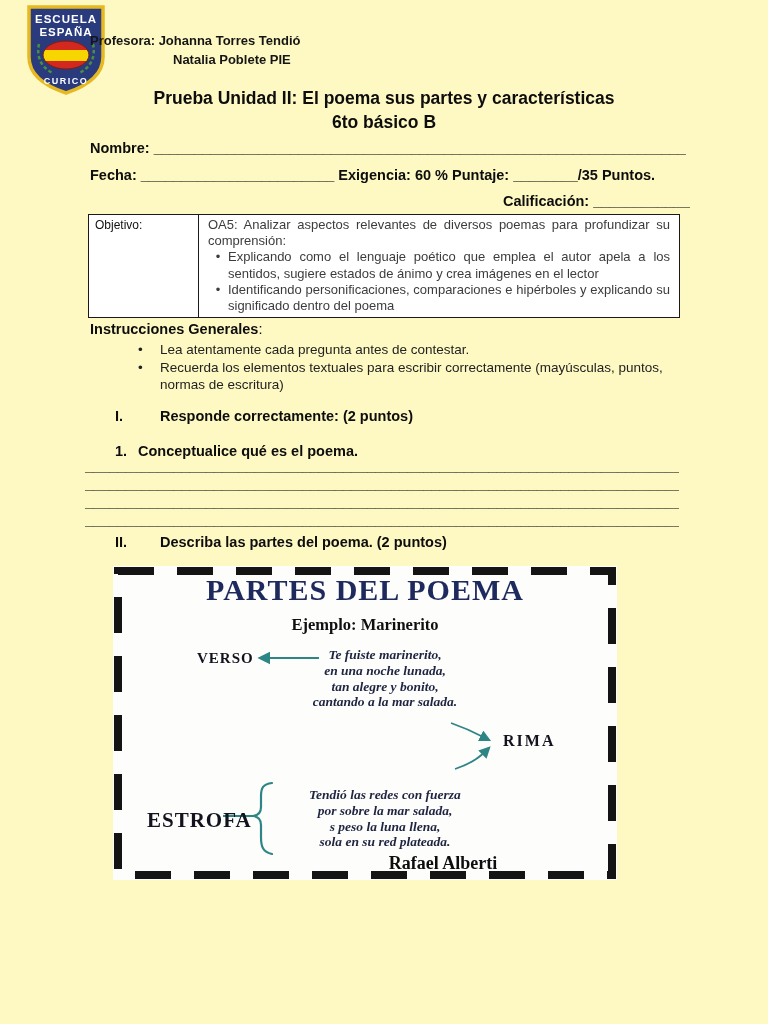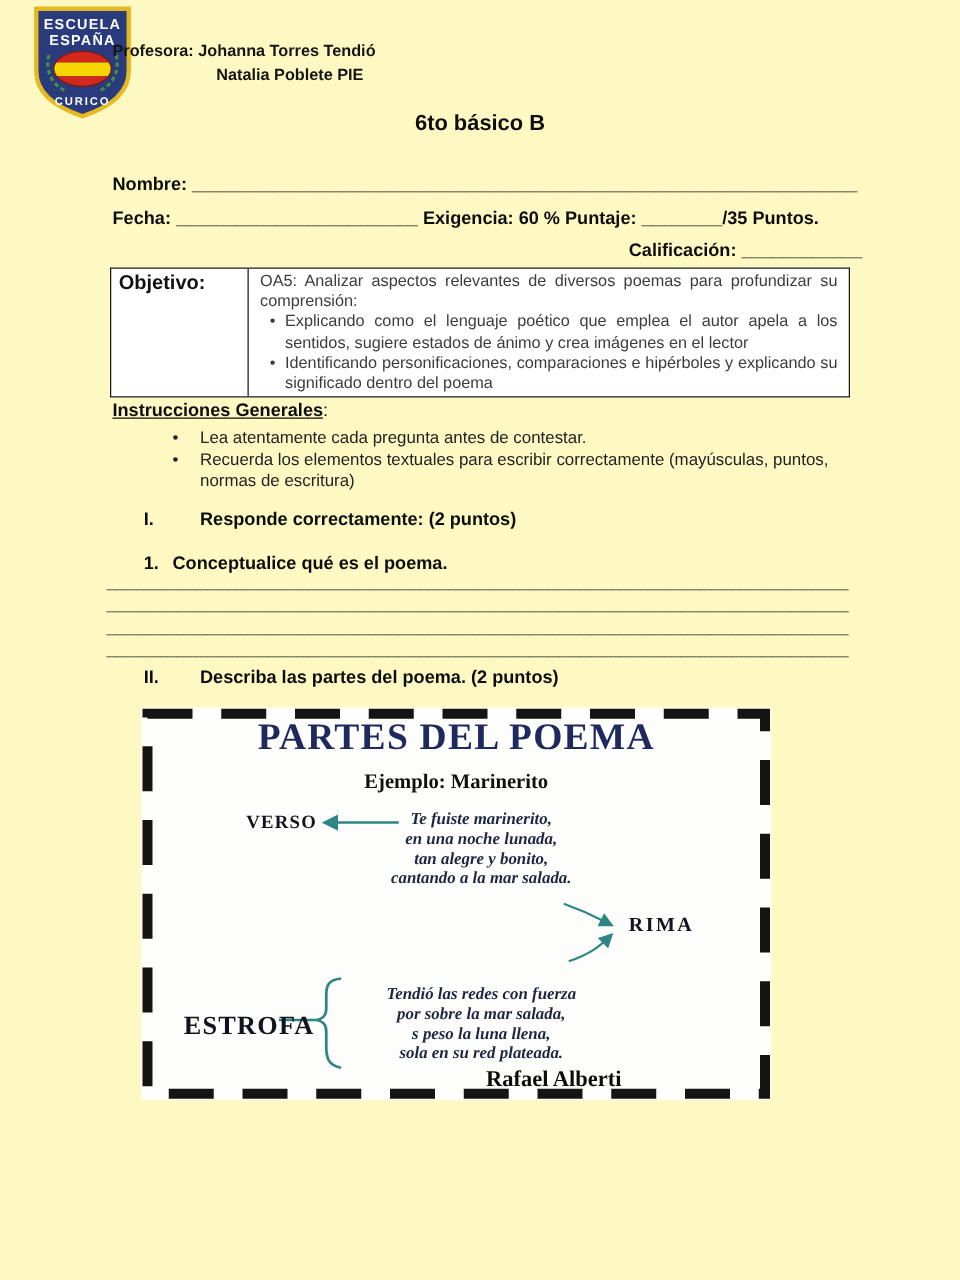--- a/index.html
+++ b/index.html
@@ -14,29 +14,29 @@
   .teacher { position:absolute; left:90px; top:31px; font-size:13px; font-weight:bold; line-height:19px; color:#151515; }
   .teacher .t2 { padding-left:83px; }
   .doc-title { position:absolute; left:0; top:86px; width:100%; text-align:center; font-weight:bold; font-size:17.5px; line-height:24px; color:#0d0d0d; }
   
   .frow { position:absolute; left:90px; font-weight:bold; font-size:14.5px; white-space:nowrap; color:#0d0d0d; width:600px; overflow:hidden; }
   .frow-nombre { top:140px; }
   .frow-fecha { top:167px; }
   .frow-calif { top:193px;text-align:right; }
   
   .obj-table { position:absolute; left:88px; top:214px; width:592px; display:flex; border:1.4px solid #1a1a1a; background:#fff; }
-  .obj-left { width:110px; border-right:1.4px solid #1a1a1a; padding:3px 6px; font-weight:bold; font-size:16px; }
+  .obj-left { width:110px; border-right:1.4px solid #1a1a1a; padding:3px 6px; font-weight:normal; font-size:12px; }
   .obj-right { flex:1; padding:2px 9px 3px 9px; font-size:13px; line-height:16.2px; color:#3c3c3c; text-align:justify; }
   .obj-bullet-row { display:flex; }
   .obj-bullet-row .bchar { width:20px; text-align:center; flex:none; }
   .obj-bullet-row .btxt { flex:1; text-align:justify; }
   
   .instr { position:absolute; left:90px; top:321px; width:592px; }
   .instr-heading { font-size:14.5px; color:#0d0d0d; }
-  .instr-heading .hb { font-weight:bold;text-decoration:underline; }
+  .instr-heading .hb { font-weight:bold; }
   .instr-bullets { margin-top:4px; padding-left:48px; }
   .i-bullet-row { display:flex; font-size:13.5px; line-height:17.5px; color:#222; }
   .i-bullet-row .bchar { width:22px; flex:none; }
   .i-bullet-row .btxt { width:505px; }
   
   .sec-head { position:absolute; left:115px; display:flex; font-weight:bold; font-size:14.5px; color:#0d0d0d; }
   .sec-head .numeral { width:45px; flex:none; }
   .sec1-head { top:408px; }
   .sec2-head { top:534px; }
   .q1-row { position:absolute; left:115px; top:443px; display:flex; font-weight:bold; font-size:14.5px; color:#0d0d0d; }
@@ -80,20 +80,21 @@
     <ellipse cx="42" cy="53" rx="23" ry="14" fill="none" stroke="#7a1d14" stroke-width="1"></ellipse>
     <text x="42" y="82" text-anchor="middle" font-family="Liberation Sans, sans-serif" font-size="9" font-weight="bold" fill="#ffffff" letter-spacing="1.5">CURICO</text>
   </svg>
 
   <div class="teacher">
     <div>Profesora: Johanna Torres Tendió</div>
     <div class="t2">Natalia Poblete PIE</div>
   </div>
 
   <div class="doc-title">
+    <div>Prueba Unidad II: El poema sus partes y características</div>
     <div>6to básico B</div>
   </div>
 
   <div class="frow frow-nombre"><span>Nombre:</span> <span>__________________________________________________________________</span></div>
   <div class="frow frow-fecha"><span>Fecha:</span> <span>________________________</span> <span>Exigencia: 60 %</span> <span>Puntaje:</span> <span>________</span><span>/35 Puntos.</span></div>
   <div class="frow frow-calif"><span>Calificación:</span> <span>____________</span></div>
 
   <div class="obj-table">
     <div class="obj-left">Objetivo:</div>
     <div class="obj-right">

